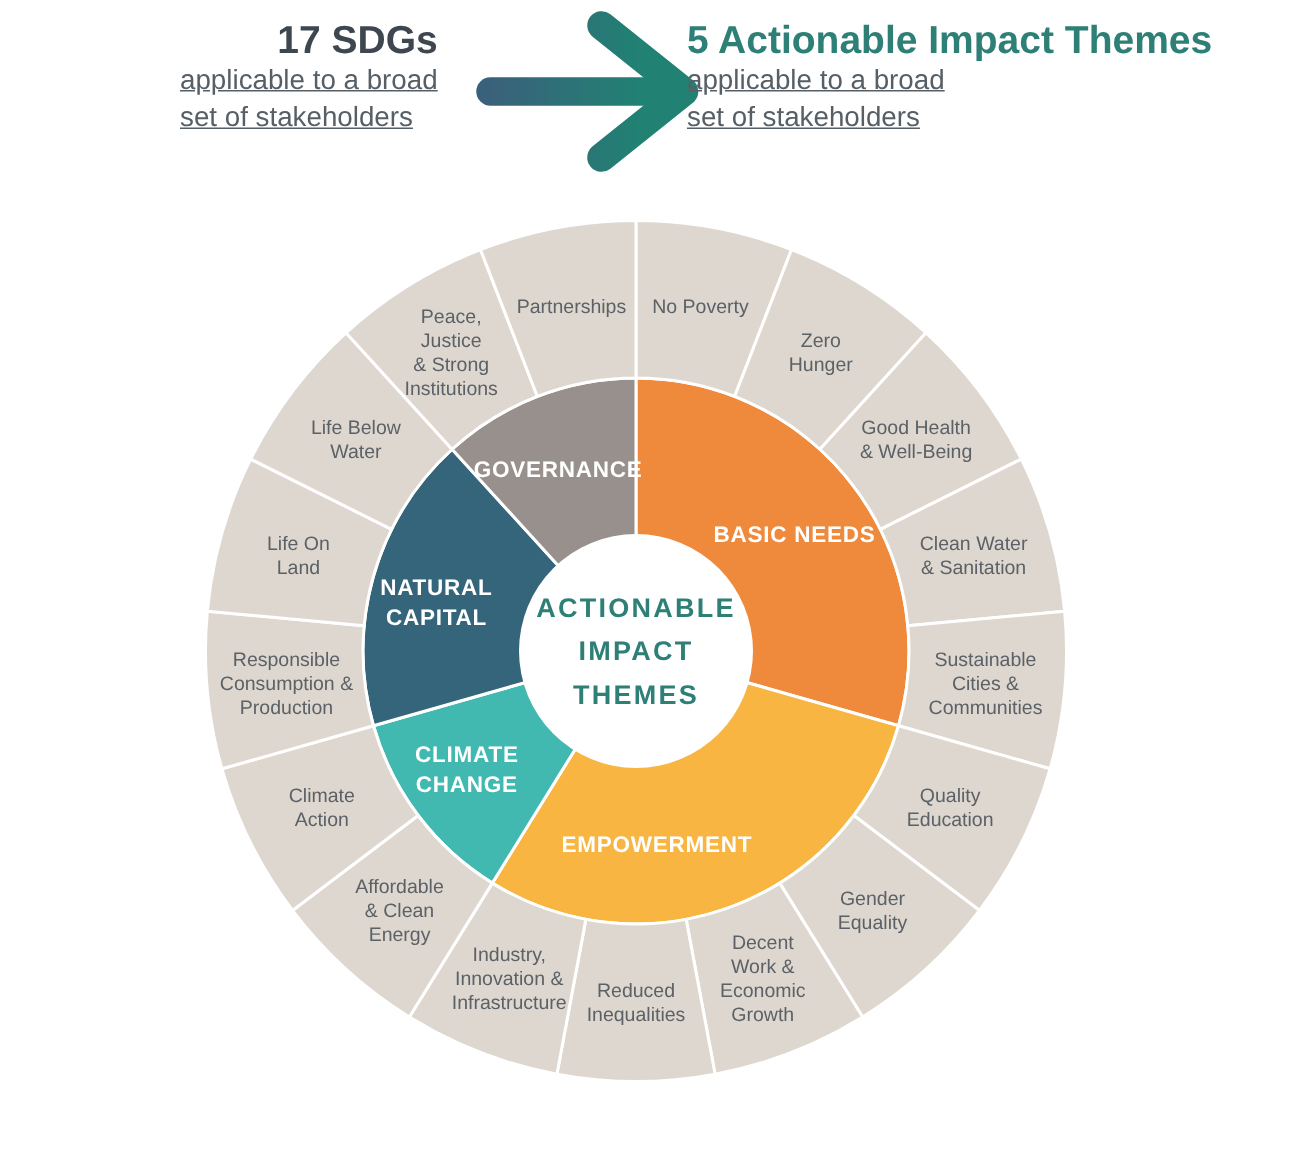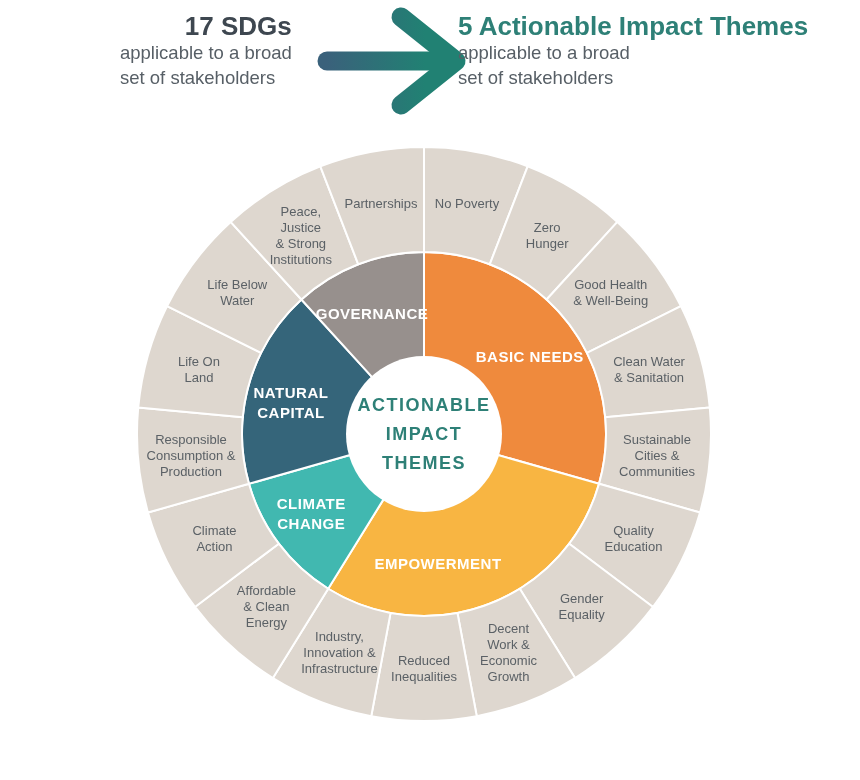--- a/index.html
+++ b/index.html
@@ -4,21 +4,21 @@
 <style>
   html,body{margin:0;padding:0;background:#ffffff;}
   .page{position:relative;width:860px;height:780px;background:#ffffff;overflow:hidden;
         font-family:"Liberation Sans",sans-serif;}
   .hcol{position:absolute;top:14px;}
   .hcol.left{left:120px;}
   .hcol.right{left:458px;}
   .htitle{font-size:26px;font-weight:700;line-height:25px;margin-bottom:1px;text-align:right;}
   .htitle.dark{color:#3e4750;}
   .htitle.teal{color:#2e8077;}
-  .hline{font-size:18.5px;color:#575f66;line-height:25px;}
+  .hline{font-size:18.5px;color:#575f66;line-height:25px;text-decoration:underline;}
   .arrow-svg{position:absolute;left:300px;top:0px;}
   #wheel-svg{position:absolute;left:124px;top:134px;}
   #wheel-svg text{font-family:"Liberation Sans",sans-serif;}
   .sdg-label{font-size:13px;fill:#5b6166;}
   .theme-label{font-size:15px;font-weight:700;fill:#ffffff;letter-spacing:0.5px;}
   .center-label{font-size:18px;font-weight:700;letter-spacing:1.5px;}
   .source{position:absolute;left:140px;top:744px;font-size:14px;font-style:italic;color:#4d555c;}
 </style>
 </head>
 <body>

